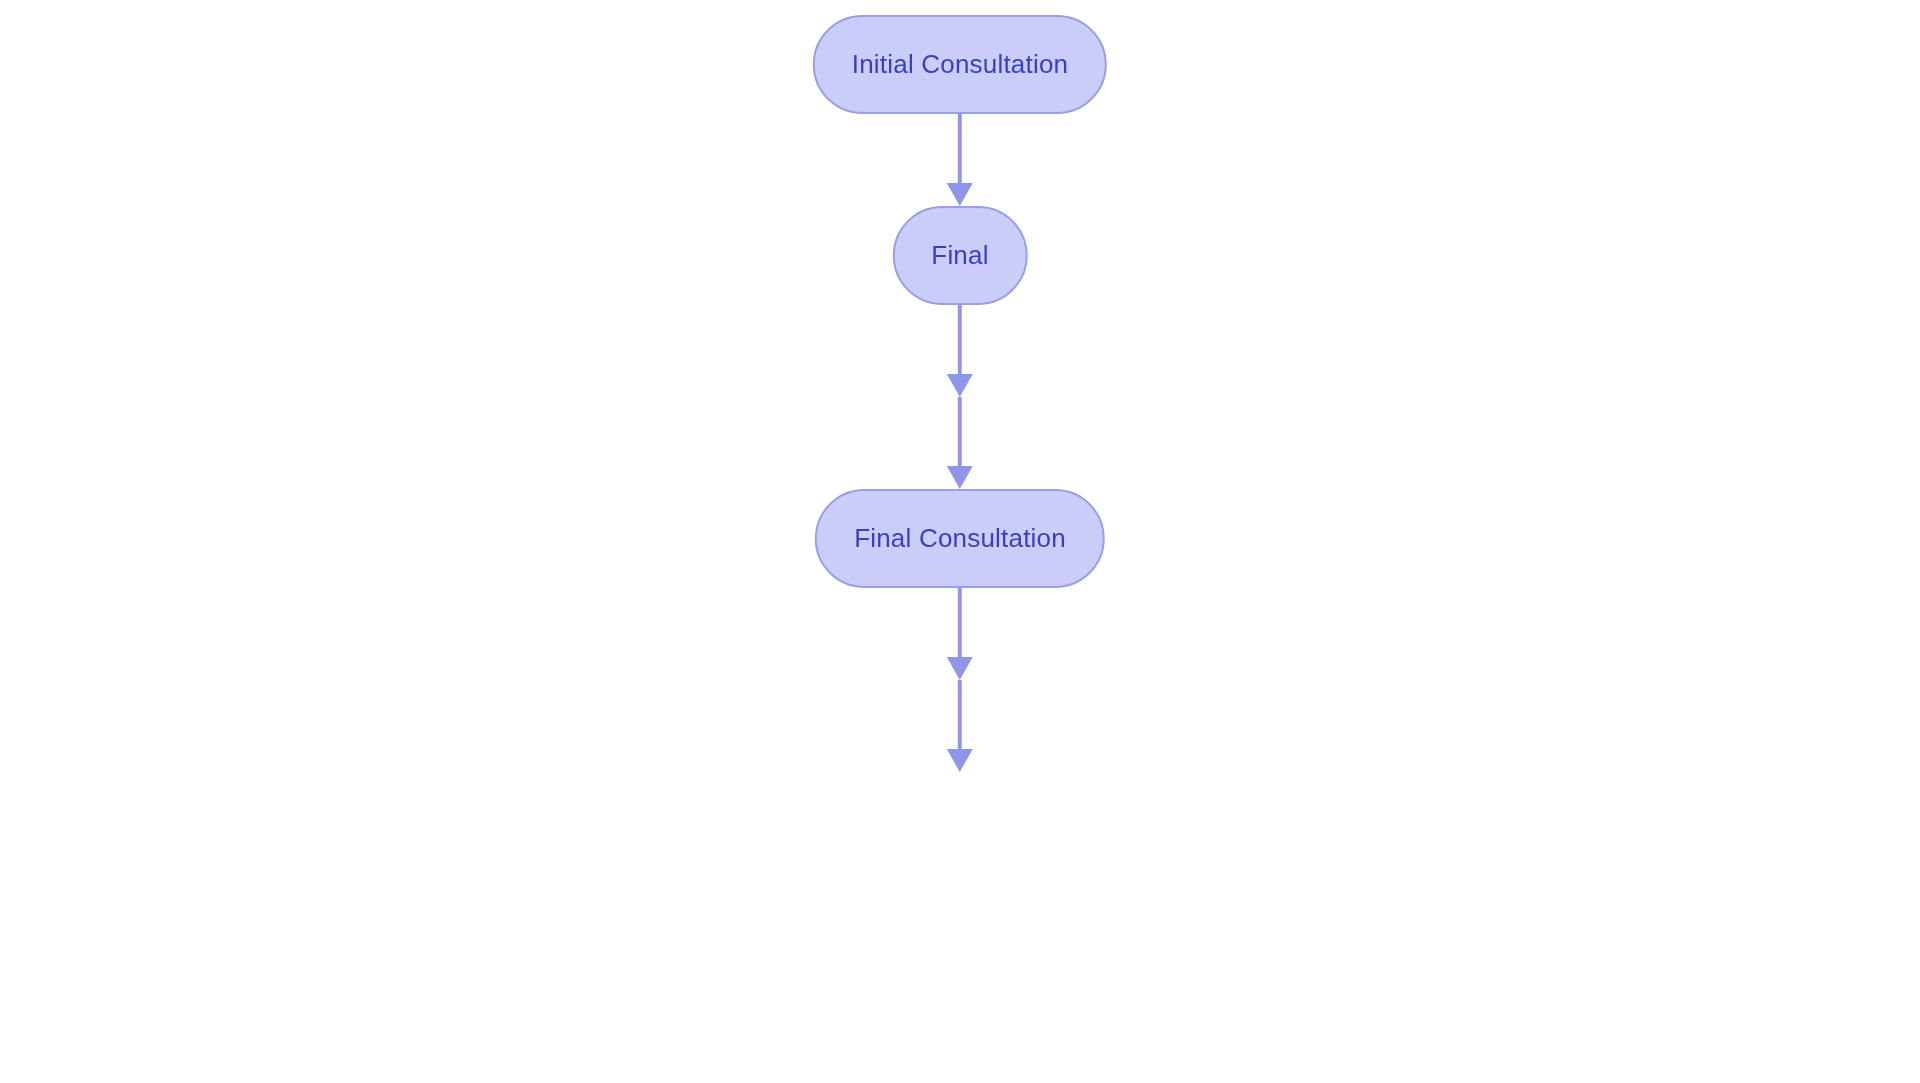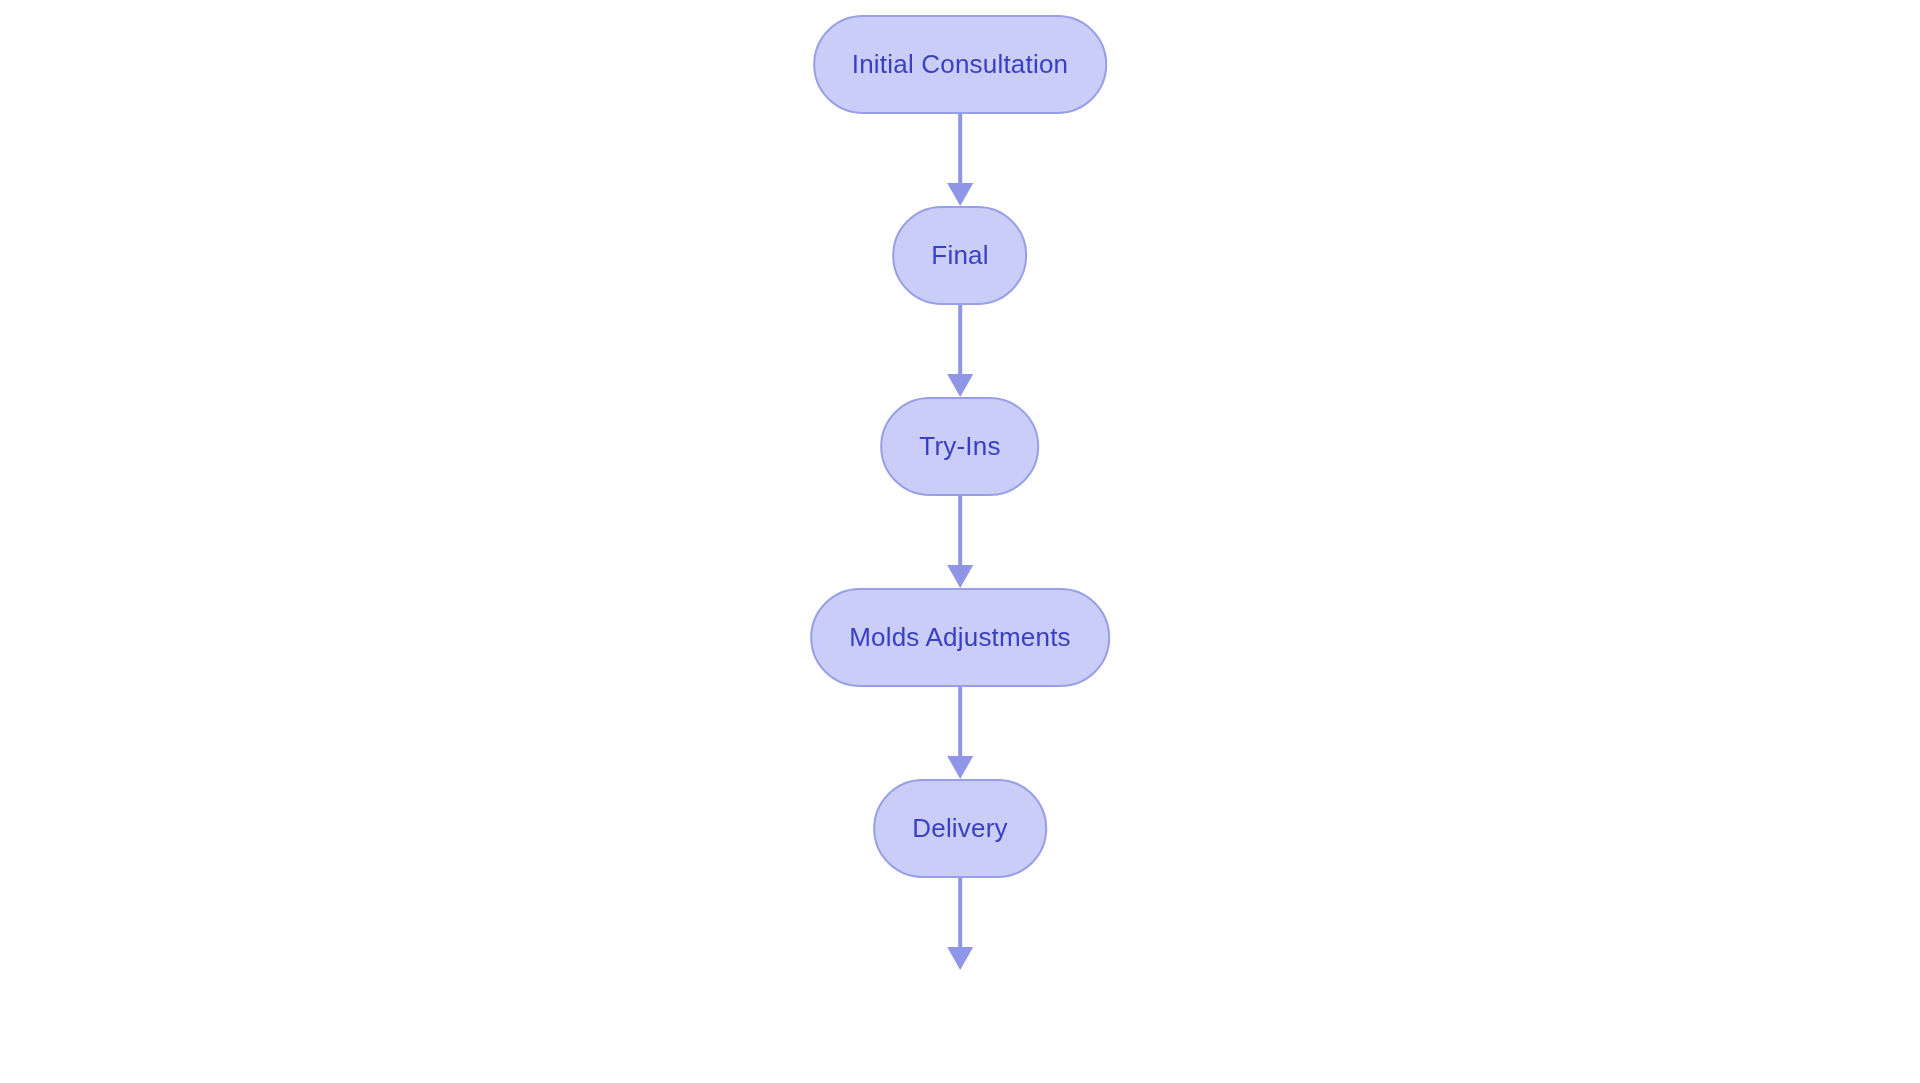--- a/index.html
+++ b/index.html
@@ -67,35 +67,33 @@
       <polygon points="3,69 29,69 16,92"></polygon>
     </svg>
 
     <div class="flow-node">Final</div>
 
     <svg class="connector" viewBox="0 0 32 92" xmlns="http://www.w3.org/2000/svg">
       <line x1="16" y1="0" x2="16" y2="72"></line>
       <polygon points="3,69 29,69 16,92"></polygon>
     </svg>
 
-    <div class="flow-node">Try-Ins</div>
 
     <svg class="connector" viewBox="0 0 32 92" xmlns="http://www.w3.org/2000/svg">
       <line x1="16" y1="0" x2="16" y2="72"></line>
       <polygon points="3,69 29,69 16,92"></polygon>
     </svg>
 
-    <div class="flow-node">Molds Adjustments</div>
+    <div class="flow-node">Final Consultation</div>
 
     <svg class="connector" viewBox="0 0 32 92" xmlns="http://www.w3.org/2000/svg">
       <line x1="16" y1="0" x2="16" y2="72"></line>
       <polygon points="3,69 29,69 16,92"></polygon>
     </svg>
 
-    <div class="flow-node">Delivery</div>
 
     <svg class="connector" viewBox="0 0 32 92" xmlns="http://www.w3.org/2000/svg">
       <line x1="16" y1="0" x2="16" y2="72"></line>
       <polygon points="3,69 29,69 16,92"></polygon>
     </svg>
 
 
   </div>
 </div>
 

